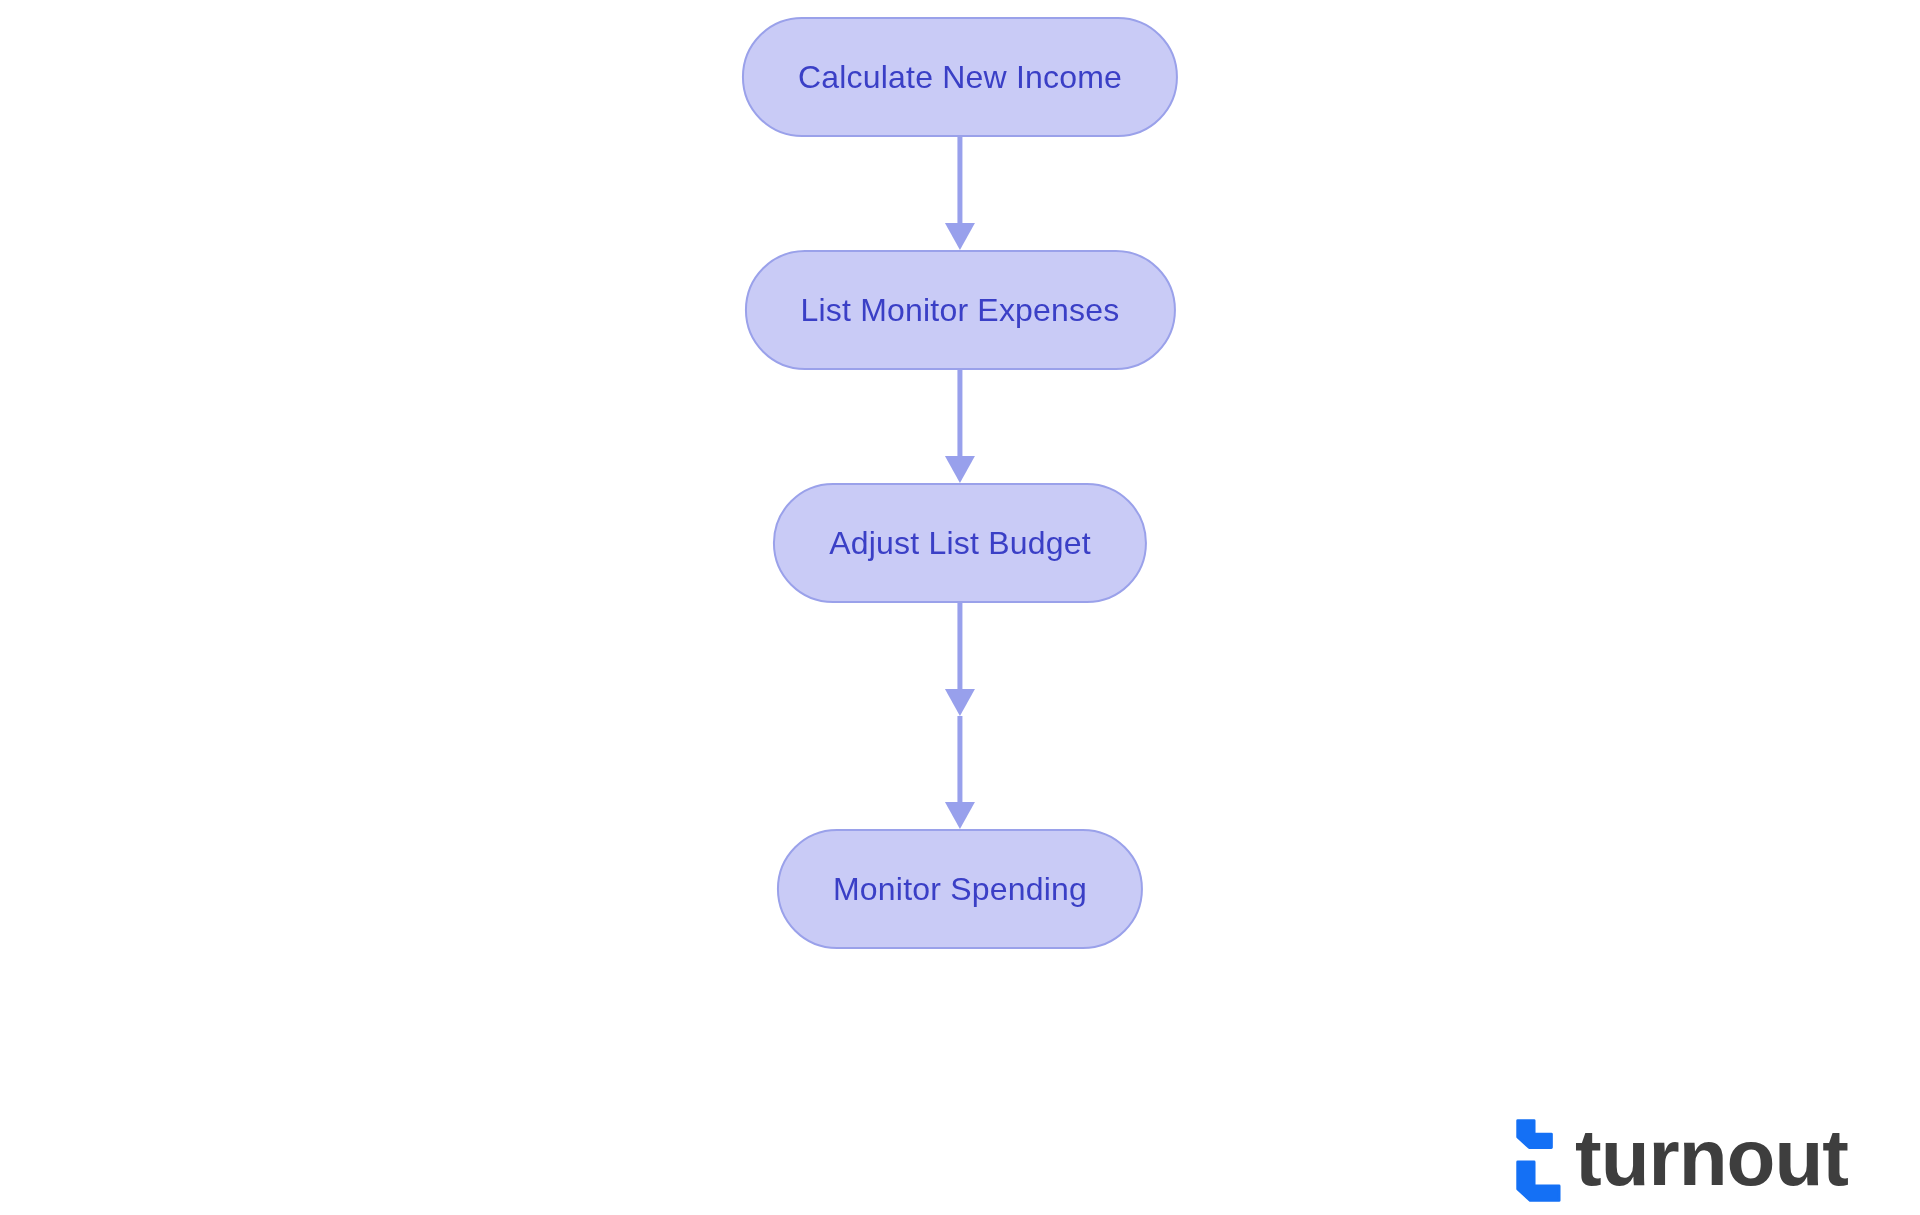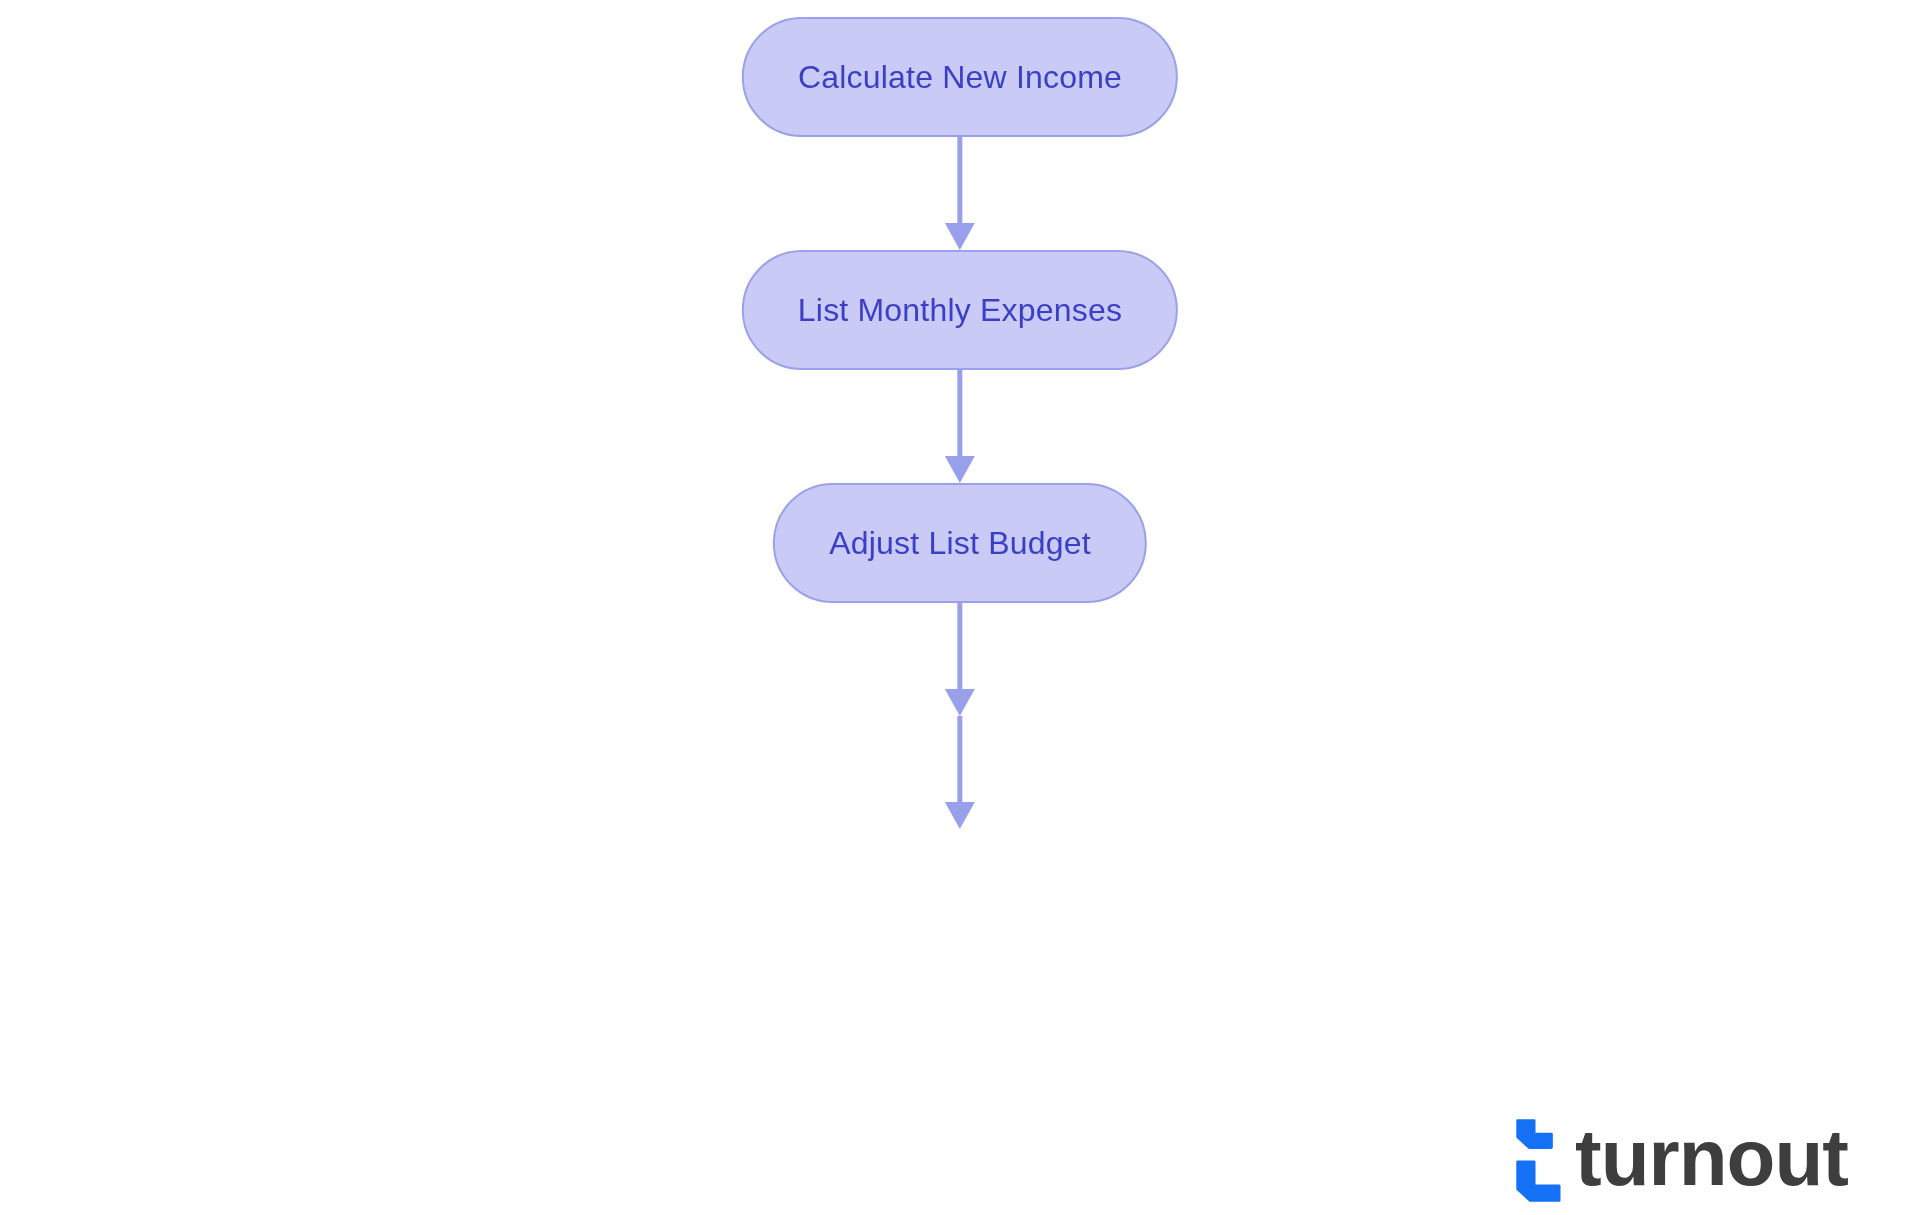--- a/index.html
+++ b/index.html
@@ -92,34 +92,35 @@
 </style>
 </head>
 <body>
 
 <div class="flow" id="flow">
     <div class="node">Calculate New Income</div>
     <div class="arrow">
     <div class="shaft"></div>
     <div class="head"></div>
   </div>
-    <div class="node">List Monthly Expenses</div>
+    <div class="node">List Monitor Expenses</div>
     <div class="arrow">
     <div class="shaft"></div>
     <div class="head"></div>
   </div>
     <div class="node">Adjust List Budget</div>
     <div class="arrow">
     <div class="shaft"></div>
     <div class="head"></div>
   </div>
     <div class="arrow">
     <div class="shaft"></div>
     <div class="head"></div>
   </div>
+    <div class="node">Monitor Spending</div>
   </div>
 
 <div class="logo">
   <span class="logo-icon">
     <svg width="50" height="88" viewBox="0 0 52 86" xmlns="http://www.w3.org/2000/svg" aria-hidden="true">
       <path id="logo-piece-top" d="M7 1 H24 V15 H42 V29 H19 L7 18 Z" fill="#1470f5" stroke="#1470f5" stroke-width="3" stroke-linejoin="round"></path>
       <path id="logo-piece-bottom" d="M7 44 H24 V69 H50 V84 H20 L7 72 Z" fill="#1470f5" stroke="#1470f5" stroke-width="3" stroke-linejoin="round"></path>
     </svg>
   </span>
   <span class="logo-text">turnout</span>

